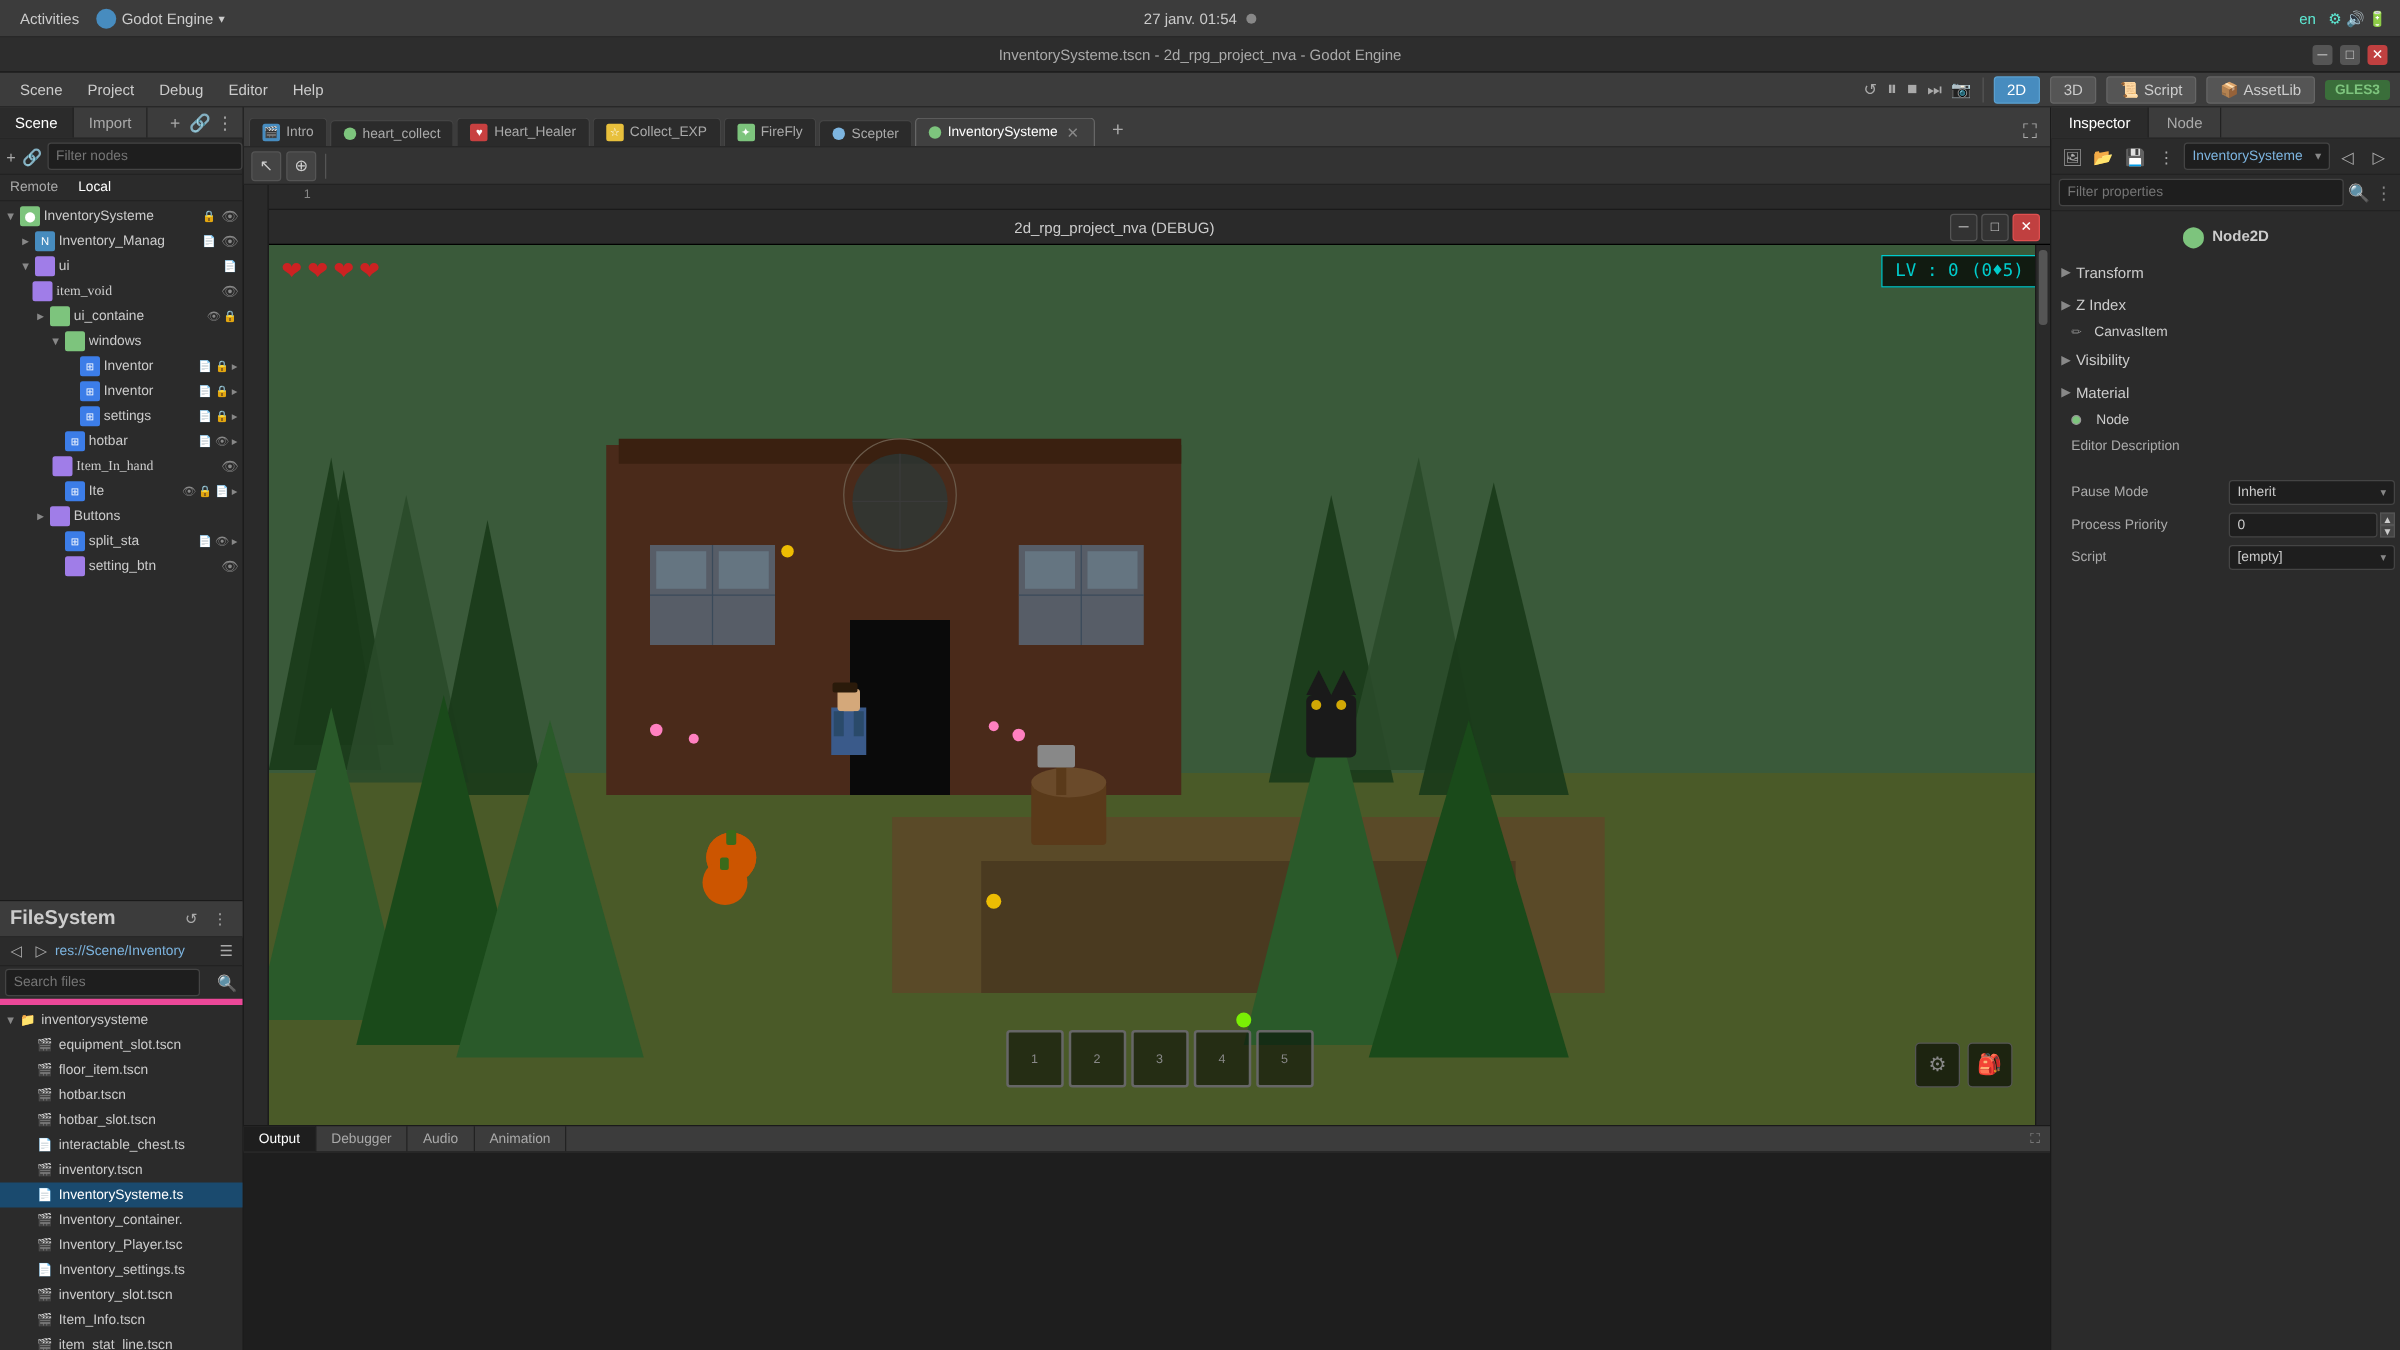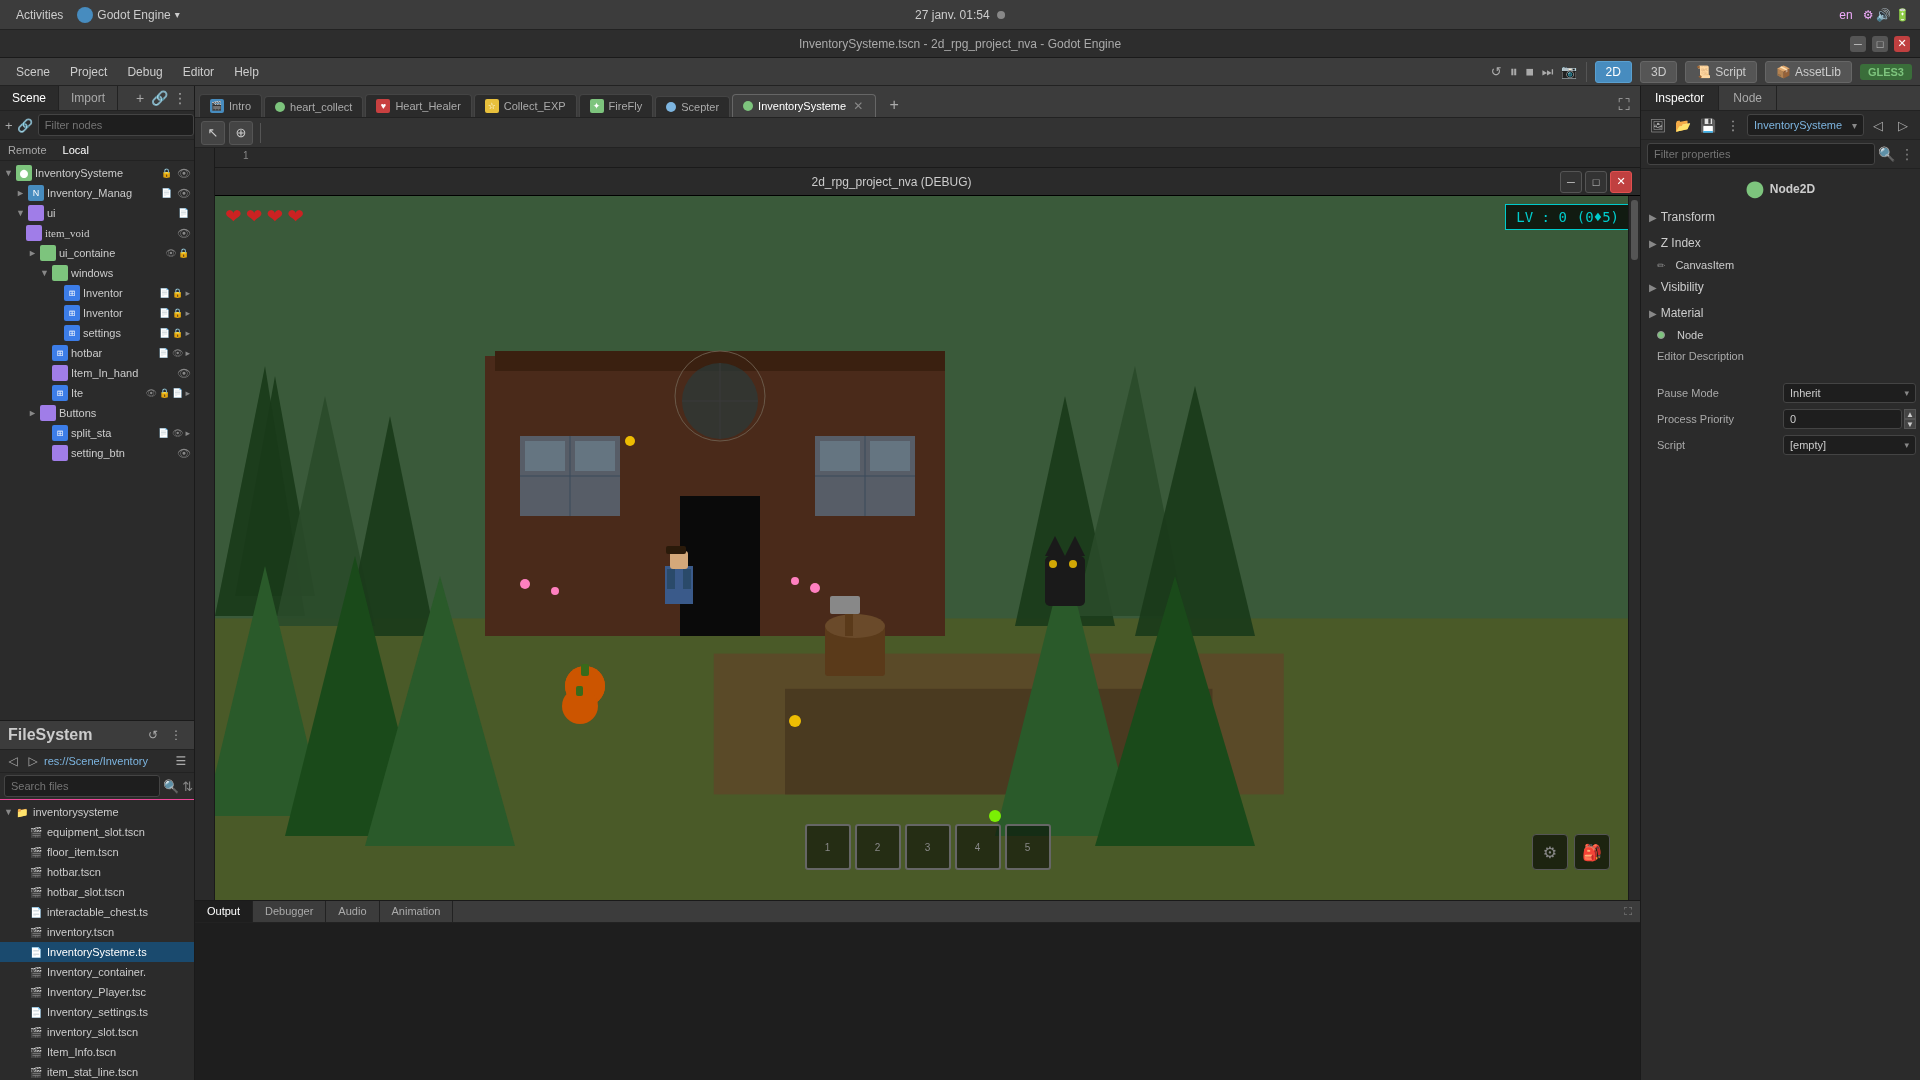--- a/index.html
+++ b/index.html
@@ -54,21 +54,21 @@
       left: 50%;
       transform: translateX(-50%);
       color: #ccc;
       font-size: 12px;
     }
     .top-bar-right {
       margin-left: auto;
       display: flex;
       align-items: center;
       gap: 10px;
-      color: #f0abfc;
+      color: #5eead4;
       font-size: 12px;
     }
     .record-dot {
       width: 8px;
       height: 8px;
       background: #888;
       border-radius: 50%;
       display: inline-block;
       margin-left: 4px;
     }
@@ -368,22 +368,22 @@
       border: none;
       color: #aaa;
       cursor: pointer;
       font-size: 12px;
     }
 
     .fs-search {
       display: flex;
       align-items: center;
       padding: 2px 4px;
-      gap: 3px;
-      border-bottom: 1px solid #ec4899;
+      gap: 14px;
+      border-bottom: 5px solid #ec4899;
     }
     .fs-search-input {
       flex: 1;
       background: #1e1e1e;
       border: 1px solid #444;
       border-radius: 3px;
       color: #ccc;
       padding: 2px 6px;
       font-size: 11px;
       height: 22px;
@@ -996,21 +996,21 @@
         <span class="tree-arrow" style="width:12px;"></span>
         <span class="tree-icon grid-icon" style="font-size:8px;">⊞</span>
         <span class="tree-label">hotbar</span>
         <div class="tree-badges">
           <span class="tree-badge">📄</span>
           <span class="tree-badge">👁</span>
           <span class="tree-badge">▸</span>
         </div>
       </div>
 
-      <div class="tree-item" style="padding-left:40px;">
+      <div class="tree-item" style="padding-left:30px;font-family:Liberation Serif, serif;">
         <span class="tree-arrow" style="width:12px;"></span>
         <span class="tree-icon control-icon"></span>
         <span class="tree-label">Item_In_hand</span>
         <span class="eye-icon">👁</span>
       </div>
 
       <div class="tree-item" style="padding-left:40px;">
         <span class="tree-arrow" style="width:12px;"></span>
         <span class="tree-icon grid-icon" style="font-size:8px;">⊞</span>
         <span class="tree-label">Ite</span>

